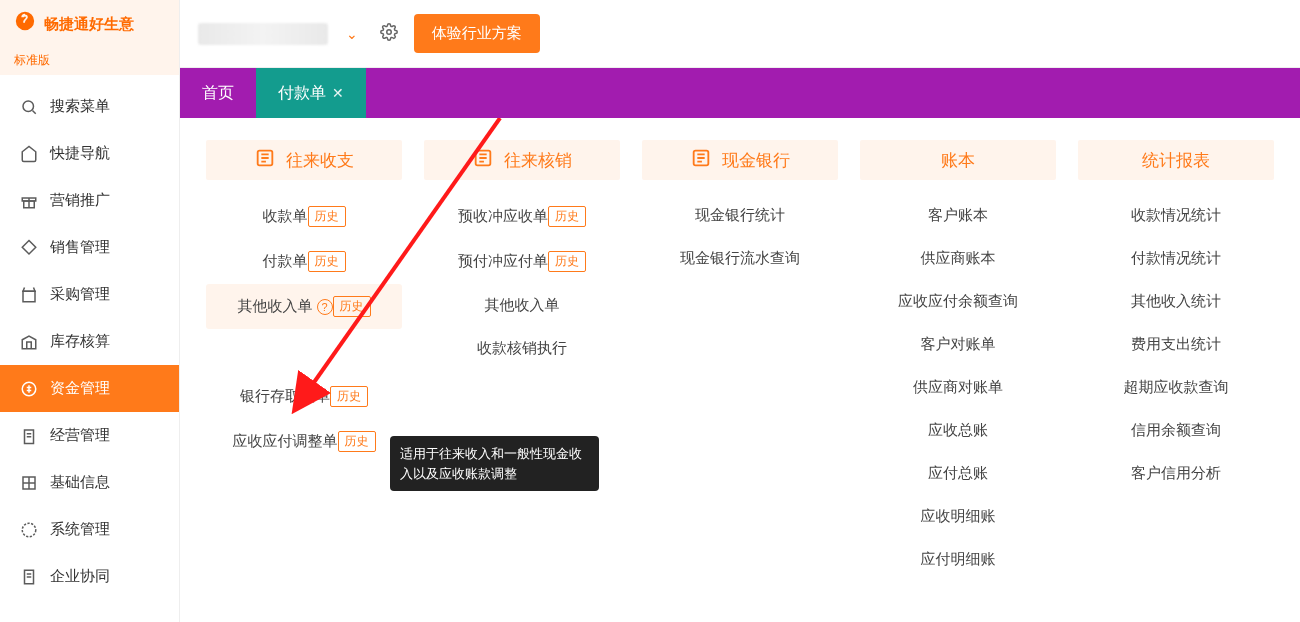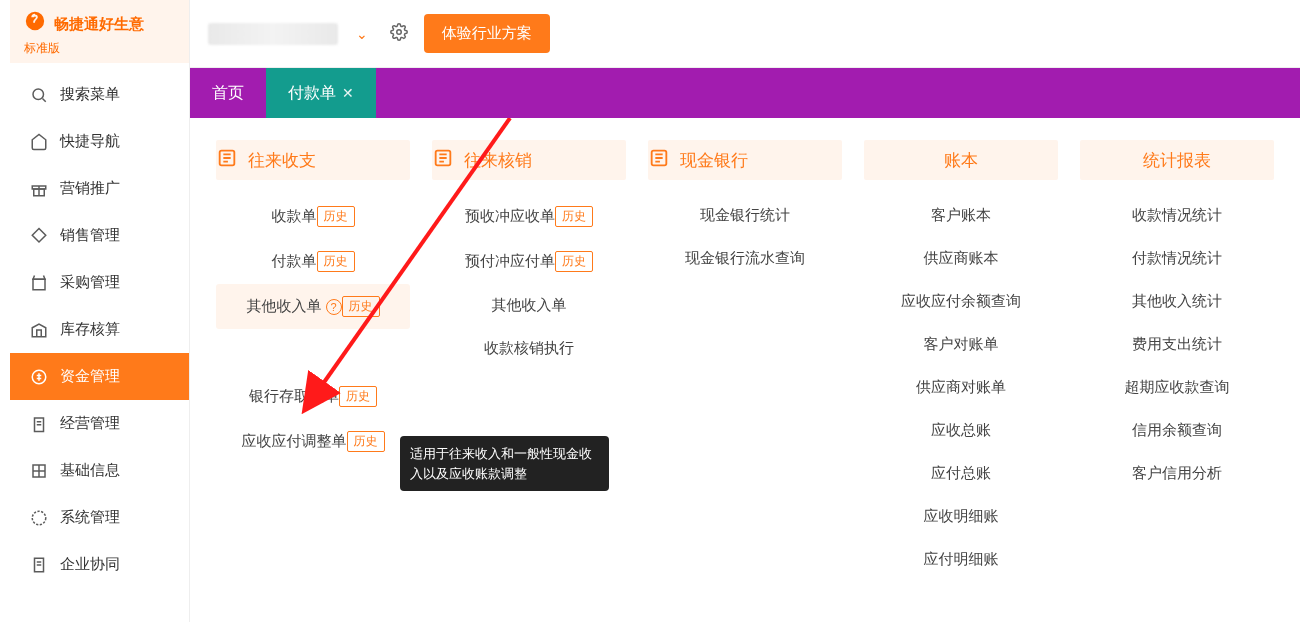--- a/index.html
+++ b/index.html
@@ -1,44 +1,44 @@
 <!DOCTYPE html>
 <html><head>
 <meta charset="utf-8">
 <style>
   * { box-sizing: border-box; margin: 0; padding: 0; }
   body { font-family: "Microsoft YaHei", Arial, sans-serif; background: #fff; width: 1300px; height: 622px; overflow: hidden; color: #333; }
-  .app { display: flex; height: 622px; padding-left: 10px; }
+  .app { display: flex; height: 622px; }
   
   .sidebar { width: 180px; background: #fff; border-right: 1px solid #eee; display: flex; flex-direction: column; }
   .logo-area { padding: 10px 14px 6px 14px; background: #fff4ec; }
   .logo-row { display: flex; align-items: center; gap: 8px; }
   .logo-mark { color: #ff6a00; font-weight: bold; font-size: 22px; }
   .logo-text { color: #ff6a00; font-weight: 600; font-size: 15px; }
-  .logo-sub { color: #ff6a00; font-size: 12px; margin-top: 2px; }
+  .logo-sub { color: #ff6a00; font-size: 12px; margin-top: 14px; }
   .nav { padding-top: 8px; }
   .nav-item { display: flex; align-items: center; gap: 12px; padding: 14px 20px; font-size: 15px; color: #333; cursor: pointer; }
   .nav-item.active { background: #ff7a1a; color: #fff; }
   .nav-icon { width: 18px; height: 18px; display: inline-flex; align-items: center; justify-content: center; opacity: .8; }
   .nav-item.active .nav-icon { opacity: 1; }
   
   .main { flex: 1; display: flex; flex-direction: column; background: #fff; position: relative; }
   .topbar { height: 68px; display: flex; align-items: center; padding: 0 18px; gap: 12px; border-bottom: 1px solid #eee; }
   .account-blur { width: 130px; height: 22px; background: linear-gradient(90deg,#e9e9e9,#f3f3f3,#e9e9e9); border-radius: 3px; filter: blur(1px); }
   .chevron { color: #ff7a1a; font-size: 14px; padding: 0 6px; cursor: pointer; }
   .gear { color: #666; font-size: 16px; padding: 4px; cursor: pointer; }
   .cta-btn { background: #ff7a1a; color: #fff; border: none; padding: 10px 18px; border-radius: 4px; font-size: 15px; cursor: pointer; }
   .tabs { height: 50px; background: #a21caf; display: flex; align-items: stretch; }
   .tab { display: flex; align-items: center; padding: 0 22px; color: #fff; font-size: 16px; cursor: pointer; gap: 6px; }
   .tab.active { background: #139c8e; }
   .tab .close { font-size: 14px; opacity: .9; }
   .content { flex: 1; padding: 22px 26px; background: #fff; overflow: auto; position: relative; }
   .columns { display: flex; gap: 22px; }
   .col { flex: 1; min-width: 0; }
-  .col-header { background: #fff4ec; color: #ff7a1a; height: 40px; display: flex; align-items: center; gap: 10px; font-size: 17px; border-radius: 2px; }
+  .col-header { background: #fff4ec; color: #ff7a1a; height: 40px; display: flex; align-items: center; justify-content: center; gap: 10px; font-size: 17px; border-radius: 2px; }
   .col-header .hicon { color: #ff7a1a; }
   .col-header.noicon { justify-content: center; }
   .list { margin-top: 14px; display: flex; flex-direction: column; }
   .row { display: flex; align-items: center; justify-content: center; padding: 12px 8px; font-size: 15px; color: #444; cursor: pointer; border-radius: 3px; }
   .row.hover { background: #fff4ec; }
   .row .name { display: flex; align-items: center; gap: 4px; }
   .qmark { display:inline-flex; align-items:center; justify-content:center; width:16px; height:16px; border:1px solid #ff7a1a; color:#ff7a1a; border-radius:50%; font-size:11px; }
   .hist { border: 1px solid #ff7a1a; color: #ff7a1a; font-size: 12px; padding: 1px 6px; border-radius: 2px; }
   
   .tooltip { position: absolute; left: 210px; top: 318px; background: #222; color: #fff; font-size: 13px; line-height: 1.5; padding: 8px 10px; border-radius: 4px; width: 209px; z-index: 10; }

